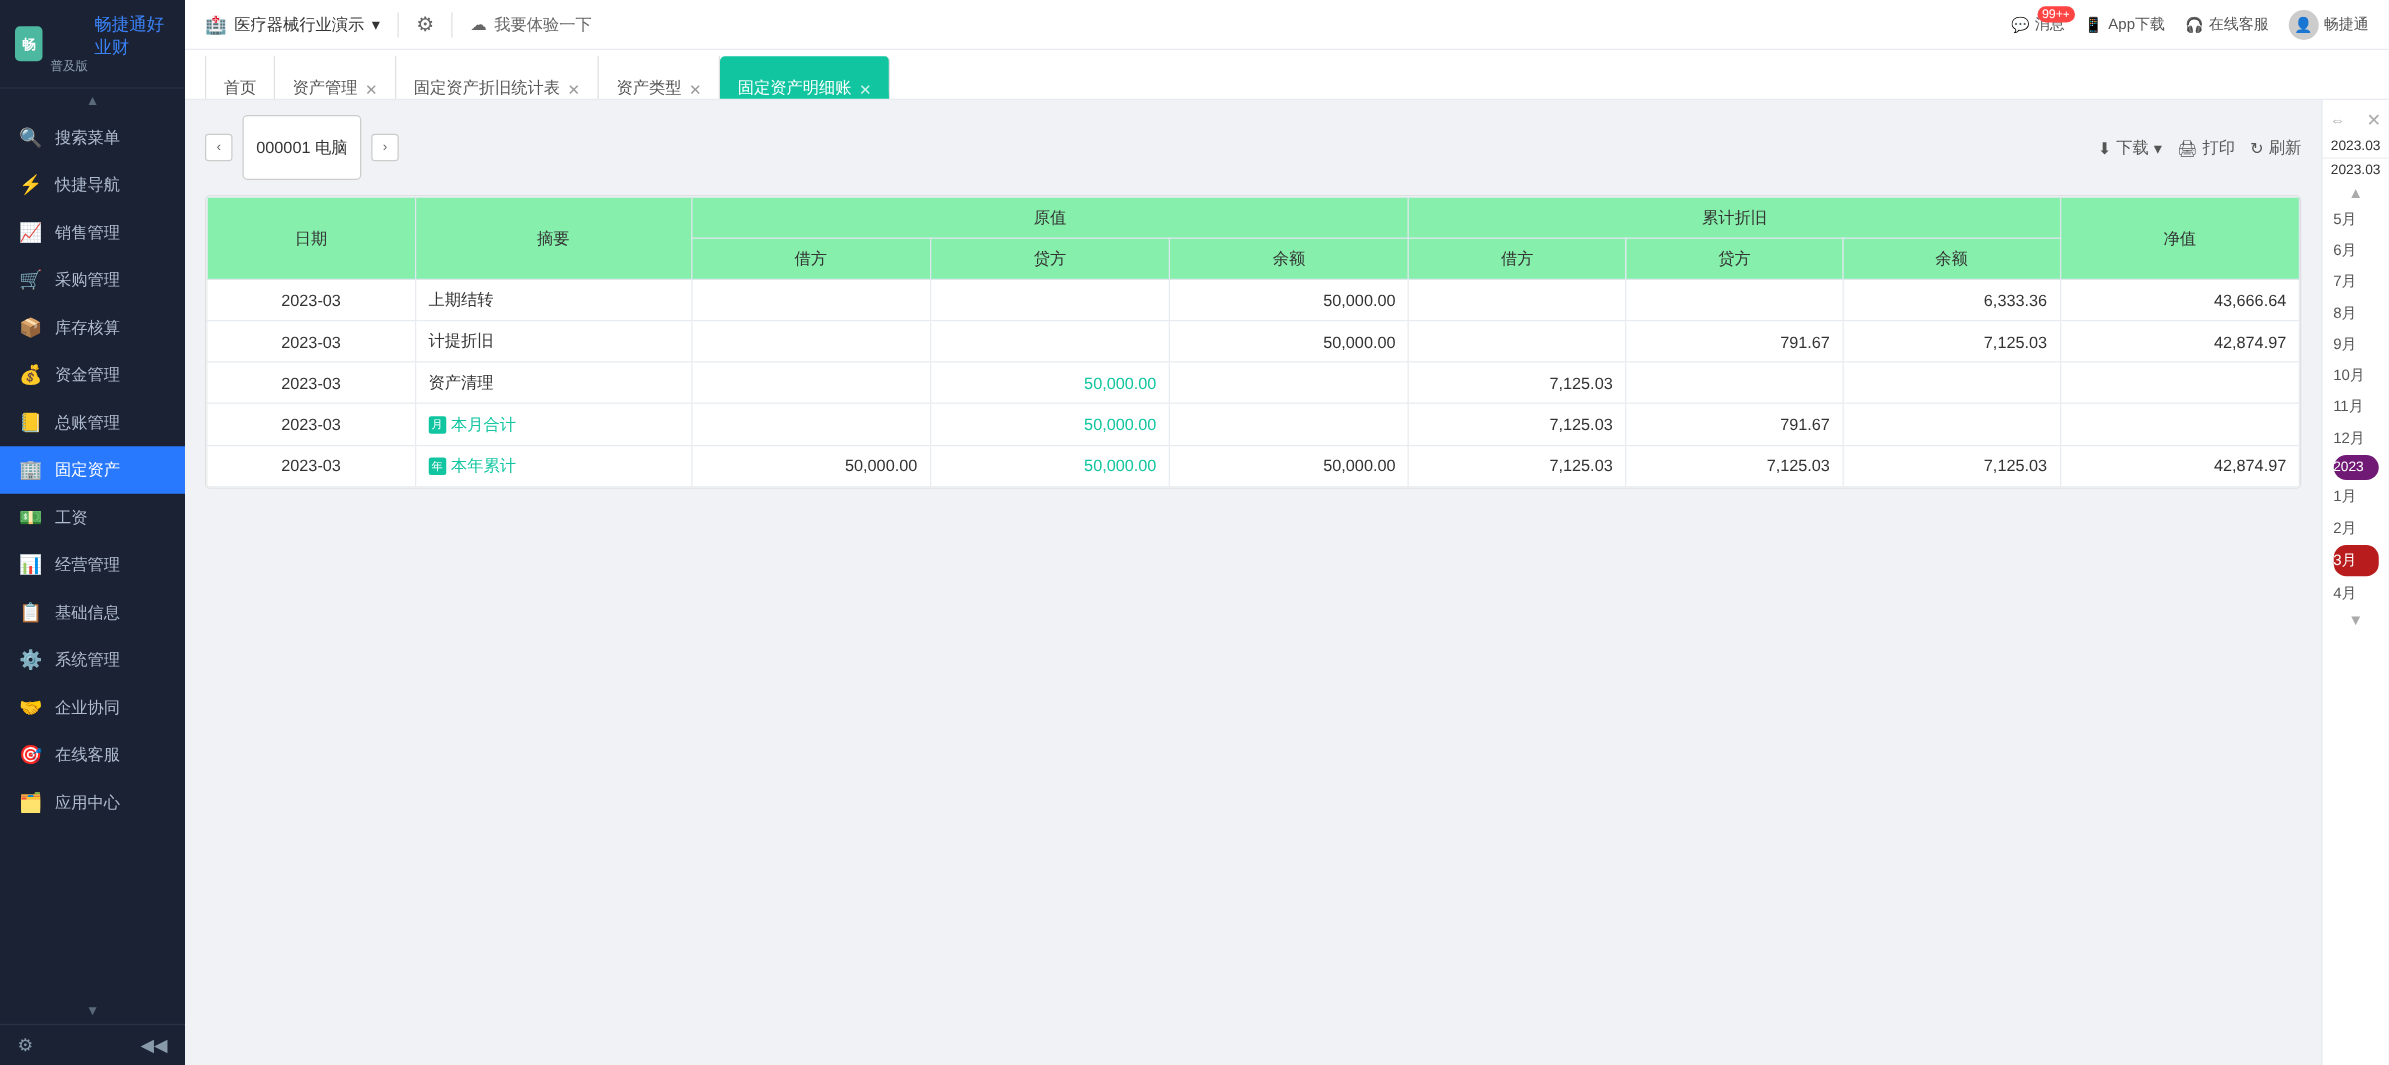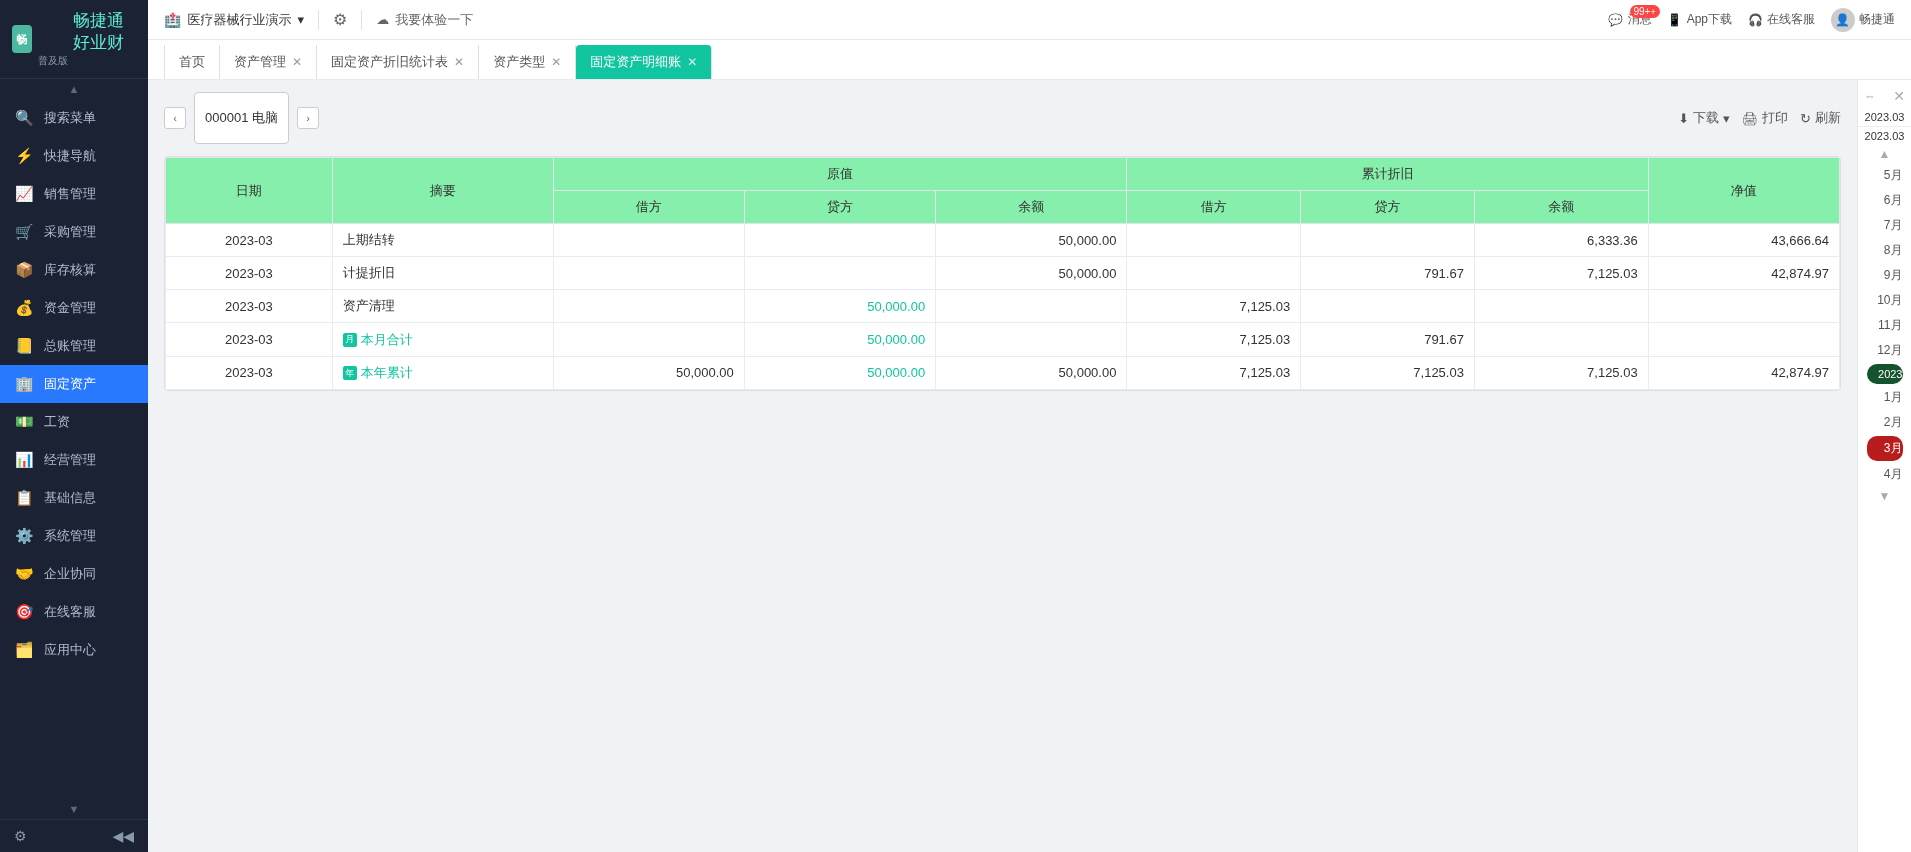--- a/index.html
+++ b/index.html
@@ -23,21 +23,21 @@
       gap: 6px;
       border-bottom: 1px solid #2a3448;
     }
     .logo-icon {
       width: 28px; height: 28px;
       background: #4db8a0;
       border-radius: 4px;
       display: flex; align-items: center; justify-content: center;
       color: white; font-size: 11px; font-weight: bold;
     }
-    .logo-text { font-size: 17px; color: #5eead4; line-height: 1.3; margin-left: 35px; }
+    .logo-text { font-size: 14px; color: #3b82f6; line-height: 1.3; margin-left: 35px; }
     .logo-sub { font-size: 10px; color: #8899aa; }
     .sidebar-scroll {
       flex: 1;
       overflow-y: auto;
       overflow-x: hidden;
     }
     .sidebar-scroll::-webkit-scrollbar { width: 4px; }
     .sidebar-scroll::-webkit-scrollbar-thumb { background: #2a3448; }
     .sidebar-nav-item {
       display: flex;
@@ -119,21 +119,21 @@
       border-bottom: 1px solid #e8eaf0;
       display: flex;
       align-items: flex-end;
       padding: 0 16px;
       gap: 0;
       flex-shrink: 0;
     }
     .tab-item {
       height: 34px;
       padding: 0 14px;
-      display: flex; align-items: center; gap: 6px;
+      display: flex; align-items: flex-end; gap: 6px;
       font-size: 13px; color: #555;
       border-right: 1px solid #e0e0e0;
       cursor: pointer;
       white-space: nowrap;
     }
     .tab-item:first-child { border-left: 1px solid #e0e0e0; }
     .tab-item.active {
       background: #10c5a0;
       color: #fff;
       border-radius: 4px 4px 0 0;
@@ -242,34 +242,34 @@
       font-size: 11px;
       color: #333;
       text-align: center;
       padding: 3px 2px;
       width: 100%;
       border-bottom: 1px solid #eee;
     }
     .timeline-month {
       font-size: 12px;
       color: #555;
-      text-align: right;
+      text-align: left;
       padding: 4px 0;
       width: 100%;
       cursor: pointer;
     }
     .timeline-month.active {
       background: #b91c1c;
       color: white;
       border-radius: 10px;
       width: 36px;
       margin: 1px auto;
     }
     .timeline-month.year-badge {
-      background: #14532d;
+      background: #701a75;
       color: white;
       border-radius: 10px;
       width: 36px;
       margin: 1px auto;
       font-size: 11px;
     }
     .tl-top { display: flex; align-items: center; justify-content: space-between; width: 100%; padding: 4px 6px; }
   </style>
 </head>
 <body>

